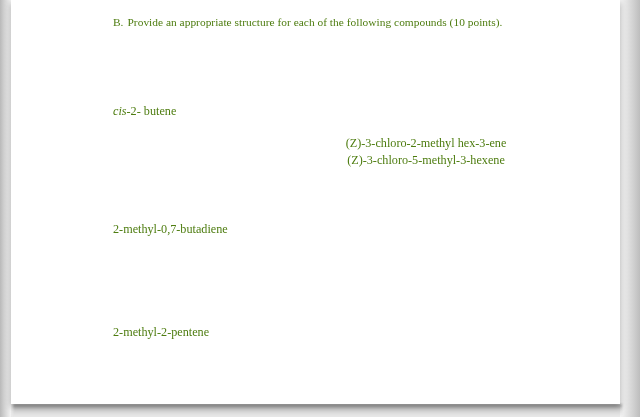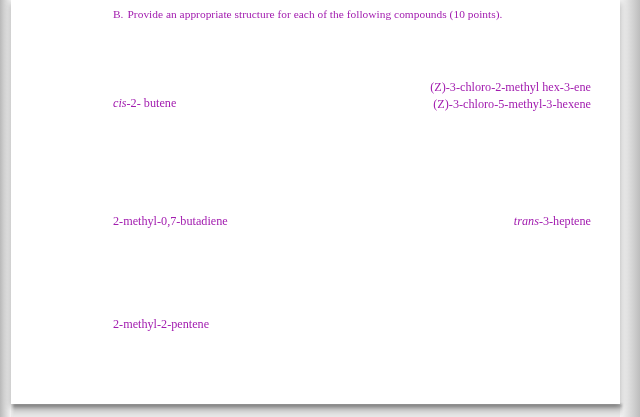--- a/index.html
+++ b/index.html
@@ -56,24 +56,24 @@
     top: 404px;
     width: 609px;
     height: 12px;
     background: linear-gradient(to bottom, rgba(90,90,90,0.55) 0%, rgba(150,150,150,0.28) 45%, rgba(200,200,200,0.06) 100%);
     filter: blur(1px);
   }
 
   
   .content {
     position: absolute;
-    left: 0; top: 0;
+    left: 0; top: 8px;
     width: 609px;
     height: 295px;
-    color: #a21caf;
+    color: #4d7c0f;
   }
 
   .heading {
     position: absolute;
     left: 102px;
     top: 7px;
     font-size: 11.4px;
     line-height: 15px;
     white-space: nowrap;
     letter-spacing: 0.02px;
@@ -86,21 +86,22 @@
     line-height: 16px;
     white-space: nowrap;
   }
 
   
   .col-left { left: 102px; }
   
   .col-right {
     left: 250px;
     width: 330px;
-    text-align: right;
+    text-align: center;
+    margin-top: 48px;
   }
 
   .row1-left  { top: 79px; margin-top: 16px; }
   .row1-right { top: 79px; }
   .row2-left  { top: 213px; }
   .row2-right { top: 213px; }
   .row3-left  { top: 316px; }
 
   .alt-block { line-height: 16.5px; }
   .alt-or { font-size: 12.2px; }
@@ -133,22 +134,19 @@
         <em class="ital">cis</em><span>-2- butene</span>
       </div>
 
       <div class="entry col-right row1-right alt-block">
         <div>(Z)-3-chloro-2-methyl hex-3-ene</div>
         <div>(Z)-3-chloro-5-methyl-3-hexene</div>
       </div>
 
       <div class="entry col-left row2-left">2-methyl-0,7-butadiene</div>
 
-      <div class="entry col-right row2-right">
-        <em class="ital">trans</em><span>-3-heptene</span>
-      </div>
 
       <div class="entry col-left row3-left">2-methyl-2-pentene</div>
 
     </div>
   </div>
 
 </div>
 
 </body></html>

